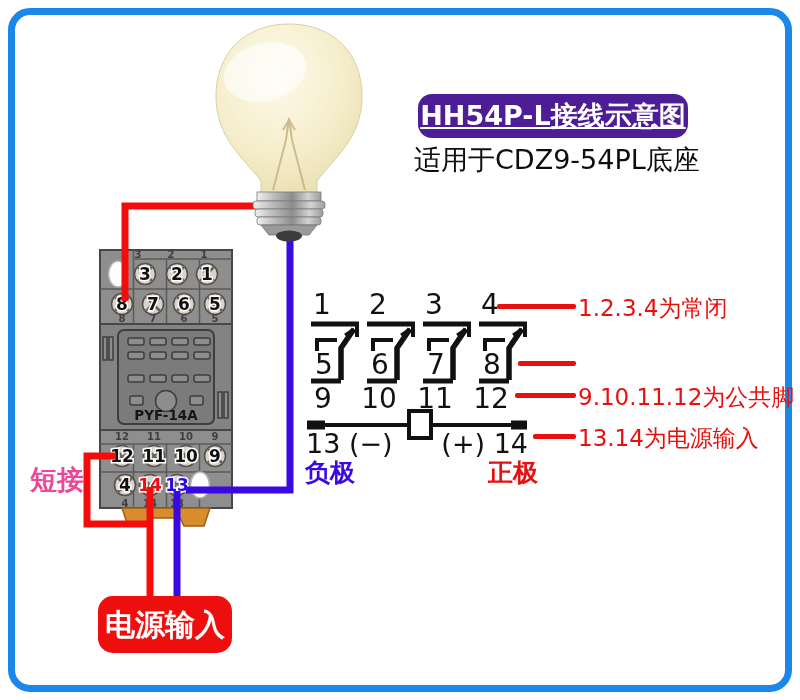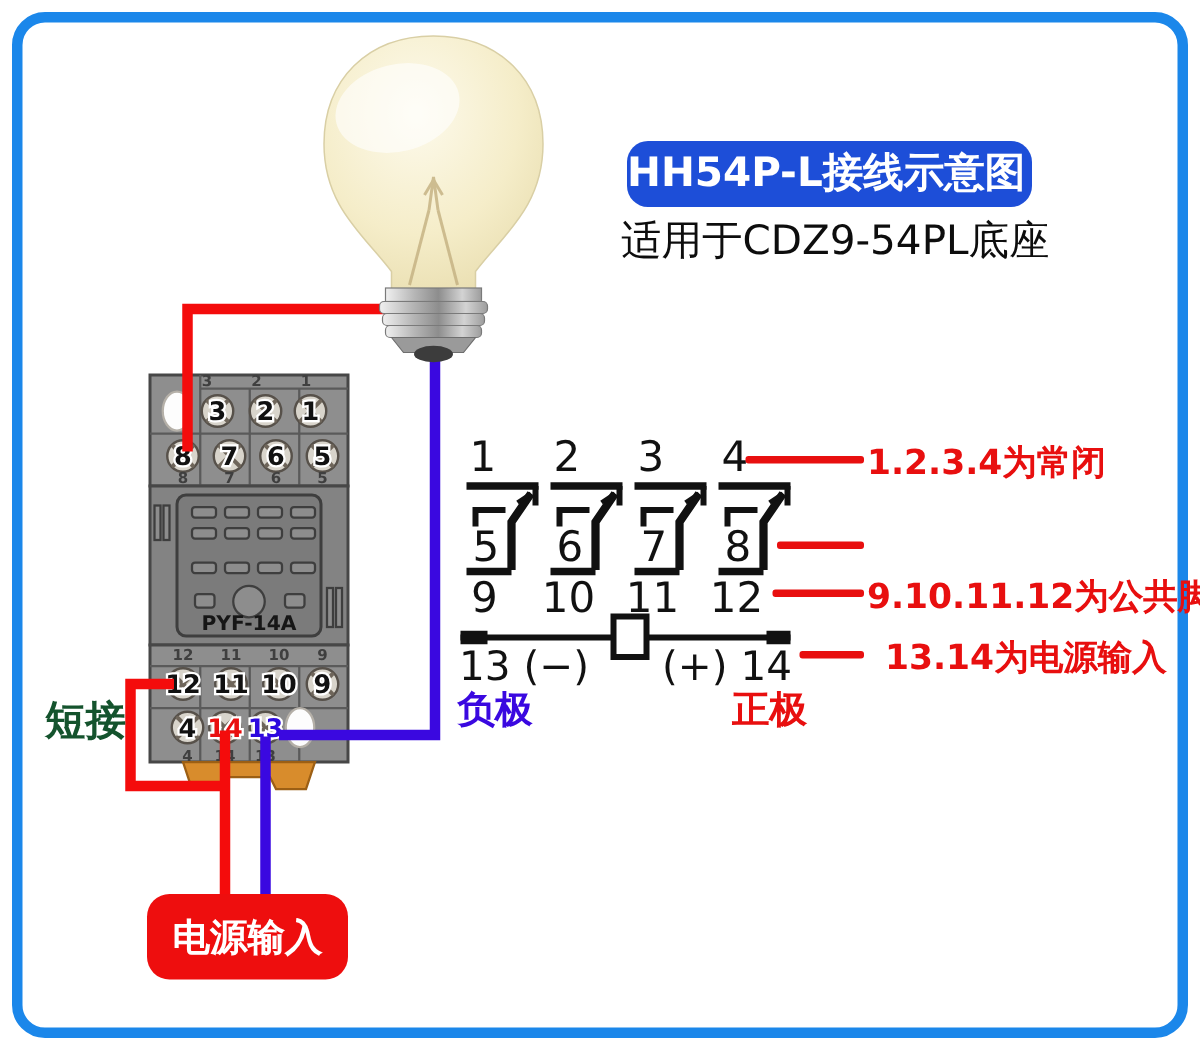--- a/index.html
+++ b/index.html
@@ -3,33 +3,33 @@
 <meta charset="utf-8">
 <style>
   html,body{margin:0;padding:0;background:#fff;}
   .stage{position:relative;width:800px;height:700px;background:#fff;overflow:hidden;
          font-family:"DejaVu Sans",sans-serif;}
   .frame{position:absolute;left:8px;top:8px;right:8px;bottom:8px;
          border:7px solid #1b87ea;border-radius:22px;}
   .abs{position:absolute;}
 
   
-  .badge{position:absolute;left:418px;top:94px;width:270px;height:44px;background:#1d4ed8;
+  .badge{position:absolute;left:418px;top:94px;width:270px;height:44px;background:#4c1d95;
          border-radius:14px;color:#fff;font-weight:bold;font-size:27px;line-height:44px;
-         white-space:nowrap;}
+         text-align:center;white-space:nowrap;text-decoration:underline;}
   .subtitle{position:absolute;left:414px;top:142px;font-size:27px;color:#0d0d0d;white-space:nowrap;}
 
   
-  .ann-text{position:absolute;left:578px;font-weight:bold;font-size:23px;color:#e80f0f;white-space:nowrap;}
+  .ann-text{position:absolute;left:578px;font-weight:normal;font-size:23px;color:#e80f0f;white-space:nowrap;}
   .ann-line{position:absolute;height:5px;background:#e80f0f;border-radius:2px;}
 
   
-  .jumper-label{position:absolute;left:30px;top:462px;font-weight:bold;font-size:27px;color:#14532d;}
+  .jumper-label{position:absolute;left:30px;top:462px;font-weight:bold;font-size:27px;color:#ec4899;}
   .power-box{position:absolute;left:98px;top:596px;width:134px;height:57px;background:#ee0e0e;
-             border-radius:15px;color:#fff;font-weight:bold;font-size:25px;line-height:57px;
+             border-radius:15px;color:#fff;font-weight:bold;font-size:30px;line-height:57px;
              text-align:center;}
 
   
   .blk{fill:#8e8e8e;stroke:#474747;stroke-width:2;}
   .cell-line{stroke:#5a5a5a;stroke-width:1.5;}
   .panel{fill:#7b7b7b;stroke:#3e3e3e;stroke-width:2;}
   .slot{fill:#8d8d8d;stroke:#3e3e3e;stroke-width:1.5;}
   .molded{font:bold 10px "DejaVu Sans",sans-serif;fill:#3f3f3f;text-anchor:middle;}
   .screw circle{fill:#d8d4cb;stroke:#57514a;stroke-width:1.6;}
   .screw line{stroke:#6e655a;stroke-width:2.6;stroke-linecap:round;}
@@ -311,20 +311,20 @@
 
   <div class="ann-line" style="left:497px;top:304px;width:79px;"></div>
   <div class="ann-text" style="top:293px;">1.2.3.4为常闭</div>
 
   <div class="ann-line" style="left:518px;top:361px;width:58px;"></div>
 
   <div class="ann-line" style="left:515px;top:393px;width:61px;"></div>
   <div class="ann-text" style="top:382px;">9.10.11.12为公共脚</div>
 
   <div class="ann-line" style="left:533px;top:434px;width:43px;"></div>
-  <div class="ann-text" style="top:423px;margin-left:12px;">13.14为电源输入</div>
+  <div class="ann-text" style="top:423px;">13.14为电源输入</div>
 
   <div class="jumper-label">短接</div>
   <div class="power-box">
     <span>电源输入</span>
   </div>
 
 </div>
 
 </body></html>

